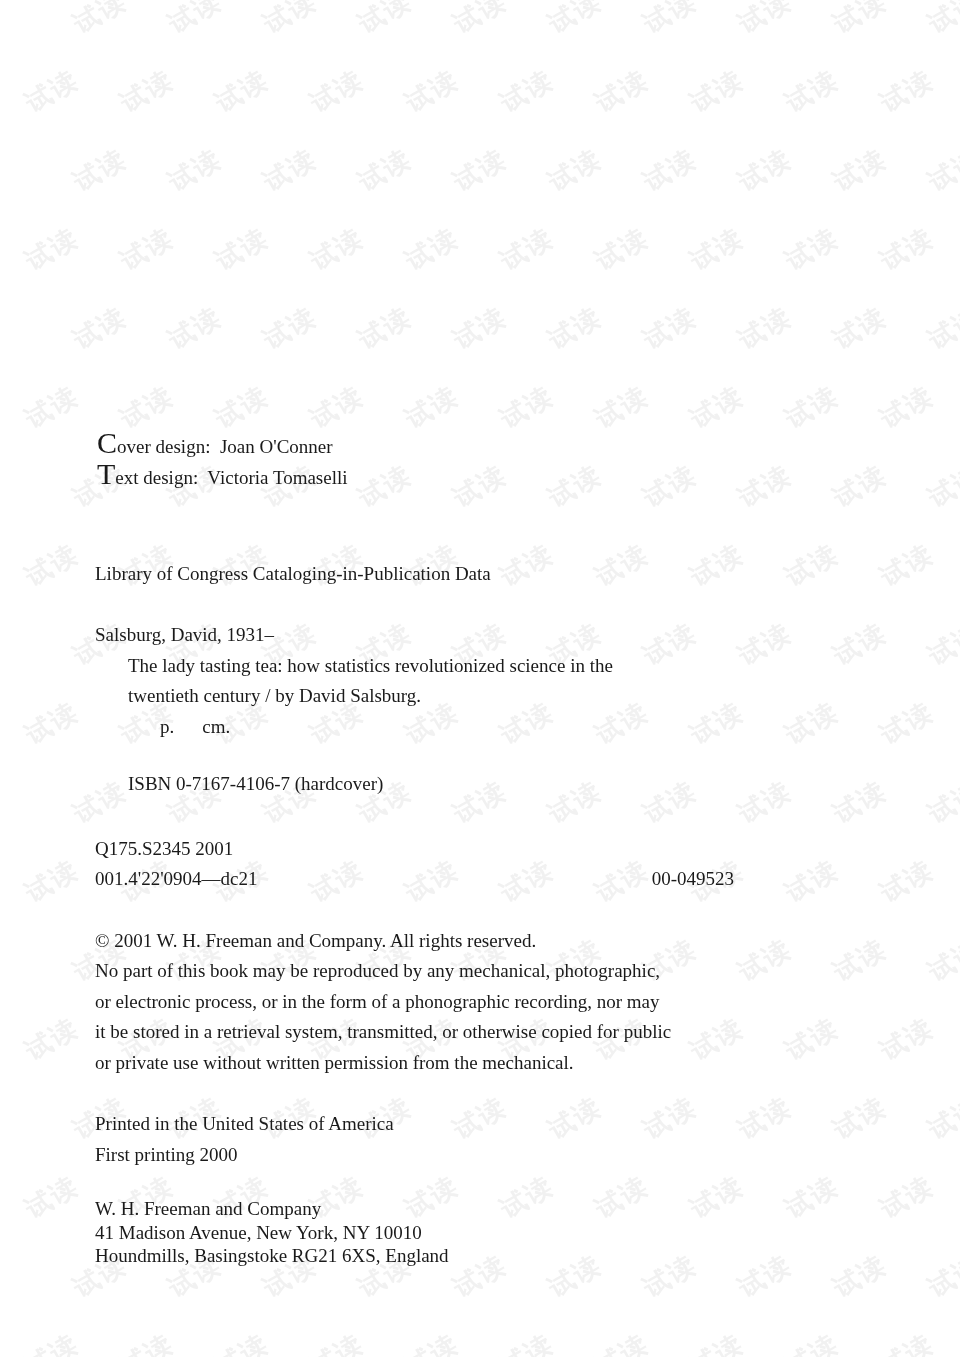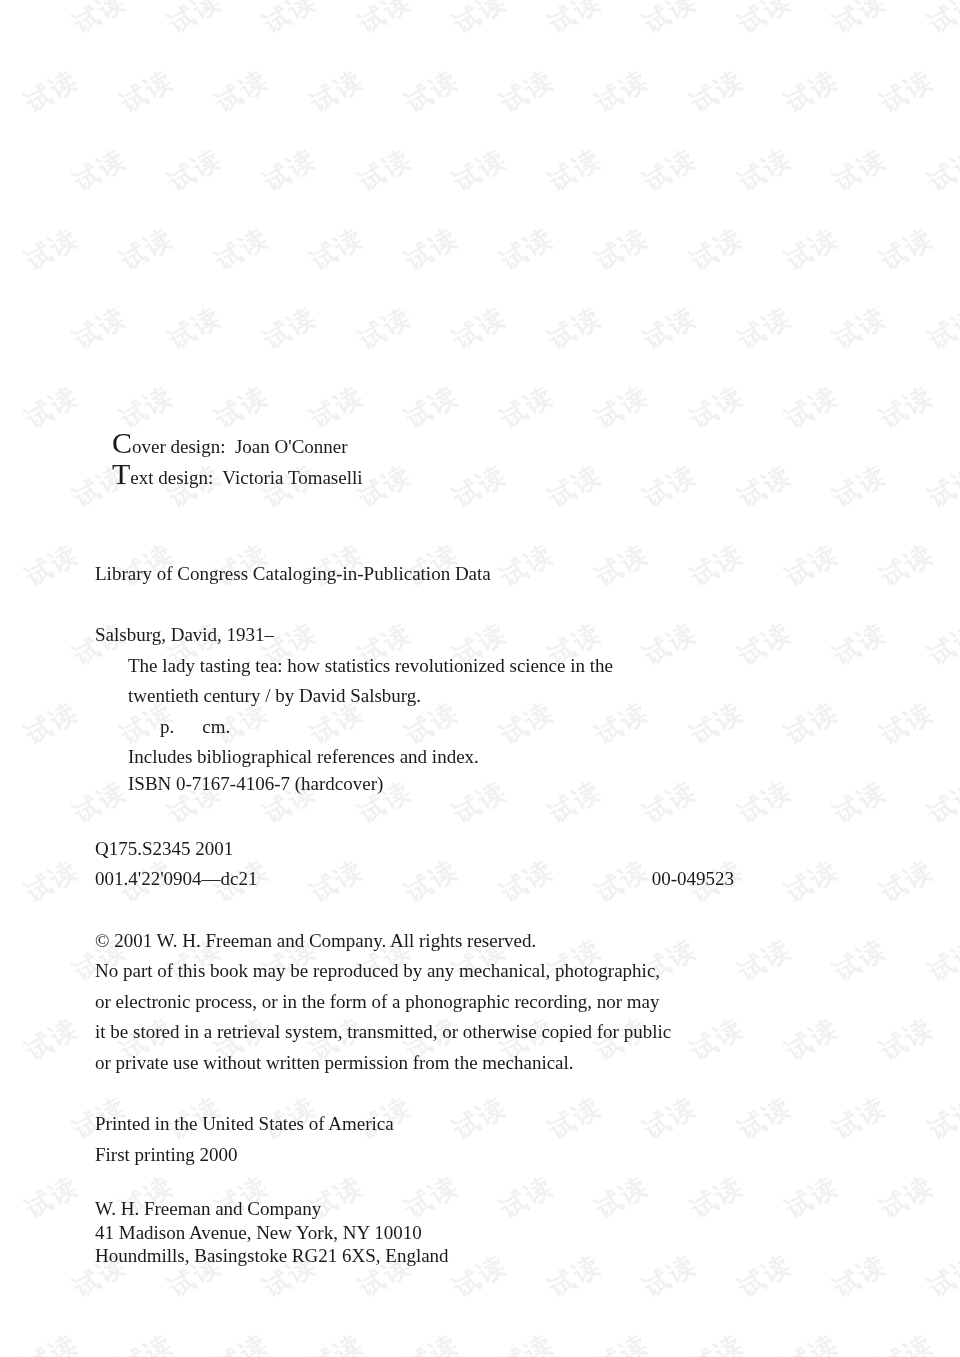--- a/index.html
+++ b/index.html
@@ -12,21 +12,21 @@
     .wm {
       position: absolute; font-family: "DejaVu Sans", sans-serif;
       font-size: 26px; font-weight: bold; color: #f1f1f1;
       transform: rotate(-30deg); white-space: nowrap; letter-spacing: 2px;
     }
     .page { position: absolute; inset: 0; z-index: 1; }
     .line { position: absolute; left: 95px; font-size: 19px; white-space: nowrap; line-height: 1; }
     .indent { left: 128px; }
     .indent2 { left: 160px; }
     .cap { font-size: 30px; line-height: 1; }
-    .credit { position: absolute; left: 112px; font-size: 19px; white-space: nowrap; }
+    .credit { position: absolute; left: 97px; font-size: 19px; white-space: nowrap; }
     .right { position: absolute; left: auto; right: 226px; font-size: 19px; white-space: nowrap; line-height: 1; }
     .pcm-gap { display: inline-block; width: 28px; }
   </style>
 </head>
 <body>
 
 <div class="wm-layer" id="wm-layer">
     <span class="wm" style="left: 72px; top: -5px;">试读</span>
     <span class="wm" style="left: 167px; top: -5px;">试读</span>
     <span class="wm" style="left: 262px; top: -5px;">试读</span>
@@ -219,21 +219,20 @@
   </div>
 
   <div class="line" style="top:564px;">Library of Congress Cataloging-in-Publication Data</div>
 
   <div class="line" style="top:625px;">Salsburg, David, 1931–</div>
   <div class="line indent" style="top:656px;">The lady tasting tea: how statistics revolutionized science in the</div>
   <div class="line indent" style="top:686px;">twentieth century / by David Salsburg.</div>
   <div class="line indent2" style="top:717px;">
     <span>p.</span><span class="pcm-gap"></span><span>cm.</span>
   </div>
-  <div class="line indent" style="top:747px;">Includes bibliographical references and index.</div>
   <div class="line indent" style="top:774px;">ISBN 0-7167-4106-7 (hardcover)</div>
   <div class="line" style="top:839px;">Q175.S2345 2001</div>
   <div class="line" style="top:869px;">001.4'22'0904—dc21</div>
   <div class="right" style="top:869px;">00-049523</div>
 
   <div class="line" style="top:931px;">© 2001 W. H. Freeman and Company. All rights reserved.</div>
   <div class="line" style="top:961px;">No part of this book may be reproduced by any mechanical, photographic,</div>
   <div class="line" style="top:1022px;">it be stored in a retrieval system, transmitted, or otherwise copied for public</div>
   <div class="line" style="top:992px;">or electronic process, or in the form of a phonographic recording, nor may</div>
   <div class="line" style="top:1053px;">or private use without written permission from the mechanical.</div>

